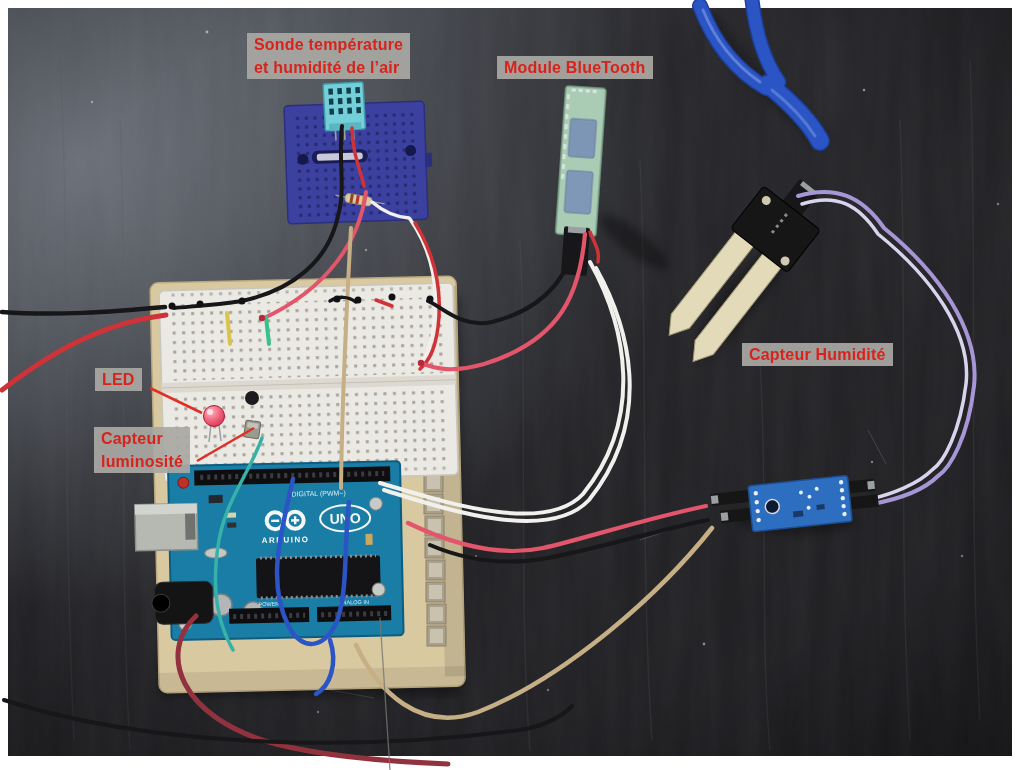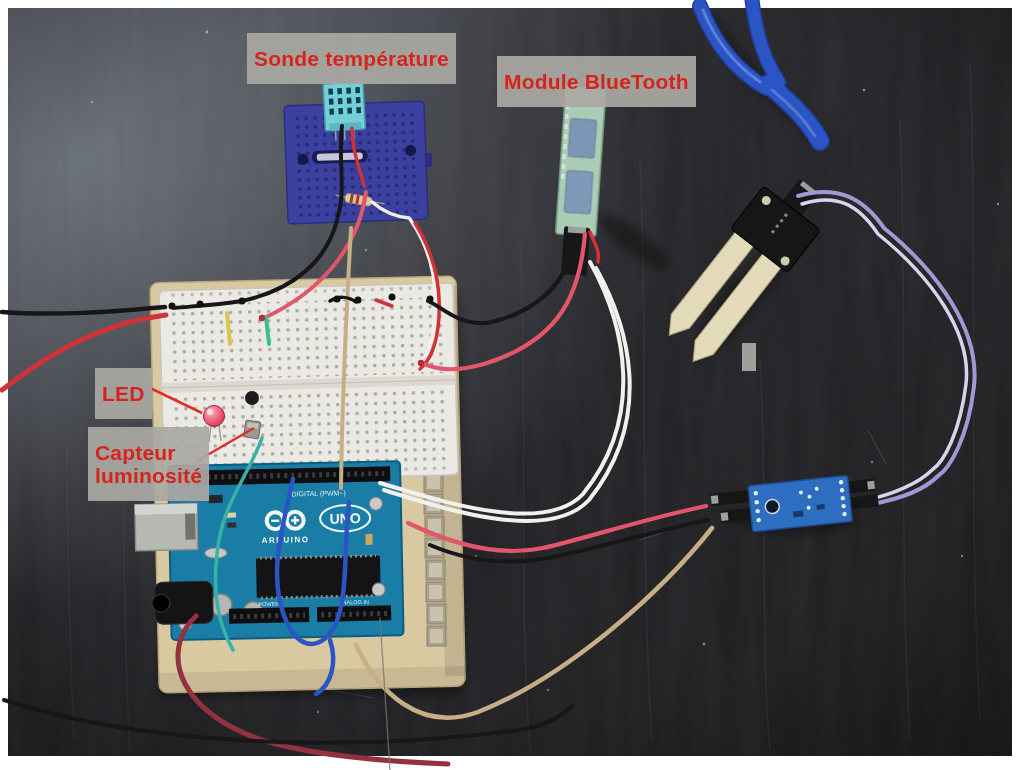--- a/index.html
+++ b/index.html
@@ -1,21 +1,21 @@
 <!DOCTYPE html>
 <html style="--label_bg: rgba(169,168,162,0.93); --label_text: #d8231c; --arrow_red: #e02f26; --arduino_board: #1a7da5; --mini_breadboard: #3c41a0; --breadboard_white: #ebe9e3; --base_plate: #d9c9a1; --bt_module: #aacbb4; --soil_module: #2e6ec0; --probe_black: #161616; --probe_prong: #e2dab9; --tool_blue: #2b55c5; --led_red: #e8485e; --table_dark: #232326; --frame_white: #ffffff; --wire_red: #cf3338; --wire_pink: #e2556a; --wire_black: #17171a; --wire_white: #f2f0ec; --wire_tan: #c6ae85; --wire_darkred: #92323f; --wire_blue: #2b55c5; --wire_teal: #38b2a8; --wire_yellow: #d9c44e; --wire_green: #35c28e; --wire_purple: #a696d6; --wire_lilac: #d9d4ee;"><head>
 <meta charset="utf-8">
 <style>
   html,body{margin:0;padding:0;background:#ffffff;}
   .frame{position:relative;width:1020px;height:770px;background:#ffffff;overflow:hidden;
          font-family:"Liberation Sans",sans-serif;}
   .frame svg{position:absolute;left:0;top:0;display:block;}
   .photo-label{position:absolute;background:var(--label_bg,rgba(169,168,162,.93));
-     color:var(--label_text,#d8231c);font-weight:bold;font-size:21px;line-height:23px;
-     padding:14px 7px;white-space:nowrap;letter-spacing:.2px;}
+     color:var(--label_text,#d8231c);font-weight:bold;font-size:16px;line-height:23px;
+     padding:0 7px;white-space:nowrap;letter-spacing:.2px;}
   .photo-label span{display:block;}
 </style>
 </head>
 <body>
 
 <div class="frame">
 <svg width="1020" height="770" viewBox="0 0 1020 770">
   <defs>
     <linearGradient id="tableGrad" x1="0" y1="0" x2="1" y2="1">
       <stop offset="0" stop-color="#43464c"></stop>
@@ -337,26 +337,28 @@
   </g>
 
   <g style="stroke:var(--arrow_red,#e02f26)" stroke-width="2.5" fill="none">
     <path d="M150,388 L202,413"></path>
     <path d="M197,461 L254,428"></path>
   </g>
 </svg>
 
 <div class="photo-label" style="left:247px;top:33px;">
   <span>Sonde température</span>
+  <span>et humidité de l’air</span>
 </div>
 <div class="photo-label" style="left:497px;top:56px;">
   <span>Module BlueTooth</span>
 </div>
 <div class="photo-label" style="left:95px;top:368px;">
   <span>LED</span>
 </div>
-<div class="photo-label" style="left:88px;top:427px;">
+<div class="photo-label" style="left:94px;top:427px;">
   <span>Capteur</span>
   <span>luminosité</span>
 </div>
 <div class="photo-label" style="left:742px;top:343px;">
+  <span>Capteur Humidité</span>
 </div>
 </div>
 
 </body></html>

